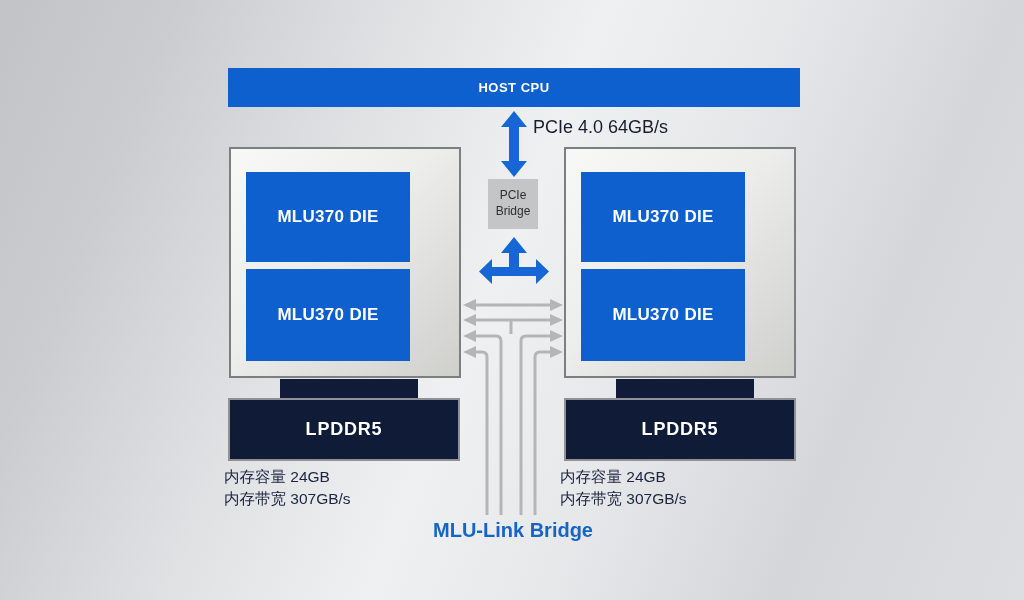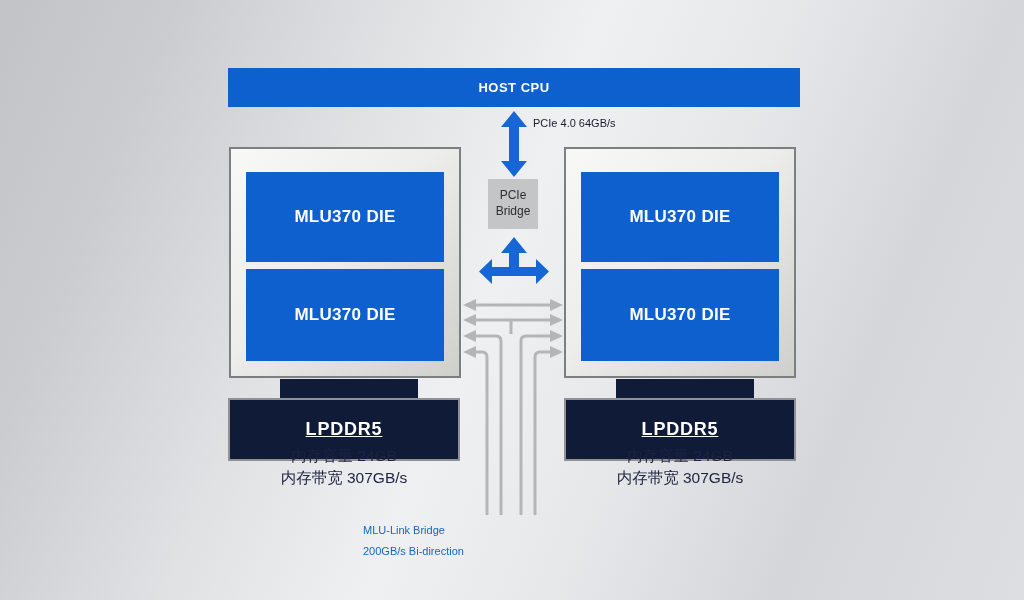--- a/index.html
+++ b/index.html
@@ -7,50 +7,50 @@
     position:relative;width:1024px;height:600px;overflow:hidden;
     font-family:"Liberation Sans",sans-serif;
     background:linear-gradient(112deg,#c2c3c7 0%,#cbccd0 14%,#dfe1e3 32%,#eff0f2 48%,#e6e8ea 62%,#d4d6d9 80%,#dcdee1 100%);
   }
   .abs{position:absolute;box-sizing:border-box;}
   .host{
     left:228px;top:68px;width:572px;height:39px;background:#0d60cd;
     color:#ffffff;font-weight:bold;font-size:13px;letter-spacing:.5px;
     display:flex;align-items:center;justify-content:center;
   }
-  .pcie-label{left:533px;top:117px;font-size:11px;font-weight:500;color:#181d2e;}
+  .pcie-label{left:533px;top:117px;font-size:18px;font-weight:500;color:#181d2e;}
   .switch{
     left:488px;top:179px;width:50px;height:50px;background:#c4c5c6;
     color:#2e2e30;font-size:12px;line-height:1.3;text-align:center;
     display:flex;flex-direction:column;align-items:center;justify-content:center;
   }
   .module{
     top:147px;width:232px;height:231px;
     background:linear-gradient(135deg,#f8f8f6 0%,#ededeb 45%,#cfcfcc 100%);
     border:2px solid #7d7e80;
   }
   .module.left{left:229px}.module.right{left:564px}
   .die{
-    position:absolute;left:15px;width:198px;background:#0d60cd;
+    position:absolute;left:15px;width:164px;background:#0d60cd;
     color:#ffffff;font-weight:bold;font-size:17px;letter-spacing:.3px;
     display:flex;align-items:center;justify-content:center;
   }
   .die.d1{top:23px;height:90px}
   .die.d2{top:120px;height:92px}
   .tab{top:379px;width:138px;height:21px;background:#101b38;}
   .tab.left{left:280px}.tab.right{left:616px}
   .lp{
     top:398px;width:232px;height:63px;background:#101b38;border:2px solid #8f9194;
     color:#ffffff;font-weight:bold;font-size:18px;letter-spacing:.8px;
-    display:flex;align-items:center;justify-content:center;text-decoration:underline;
+    display:flex;align-items:center;justify-content:center;
   }
   .lp.left{left:228px}.lp.right{left:564px}
-  .specs{top:445px;width:240px;text-align:center;font-size:15.5px;line-height:22px;font-weight:500;color:#1c2340;}
+  .specs{top:466px;width:240px;text-align:left;font-size:15.5px;line-height:22px;font-weight:500;color:#1c2340;}
   .specs.left{left:224px}.specs.right{left:560px}
-  .mlu-link{left:363px;top:520px;width:300px;color:#1565c5;font-weight:normal;font-size:11px;line-height:21px;}
+  .mlu-link{left:363px;top:520px;width:300px;text-align:center;color:#1565c5;font-weight:bold;font-size:20px;line-height:21px;}
   svg.art{position:absolute;left:0;top:0;pointer-events:none;}
 </style>
 </head>
 <body>
 
 <div class="stage">
 
   <svg class="art" width="1024" height="600" viewBox="0 0 1024 600">
 
     <path d="M514,111 L527,127 L519,127 L519,161 L527,161 L514,177 L501,161 L509,161 L509,127 L501,127 Z" fill="#1766d6"></path>
@@ -111,16 +111,15 @@
   <div class="abs lp right">
     <span>LPDDR5</span>
   </div>
   <div class="abs specs right">
     <div>内存容量 24GB</div>
     <div>内存带宽 307GB/s</div>
   </div>
 
   <div class="abs mlu-link">
     <div>MLU-Link Bridge</div>
-    <div>200GB/s Bi-direction</div>
   </div>
 
 </div>
 
 </body></html>

